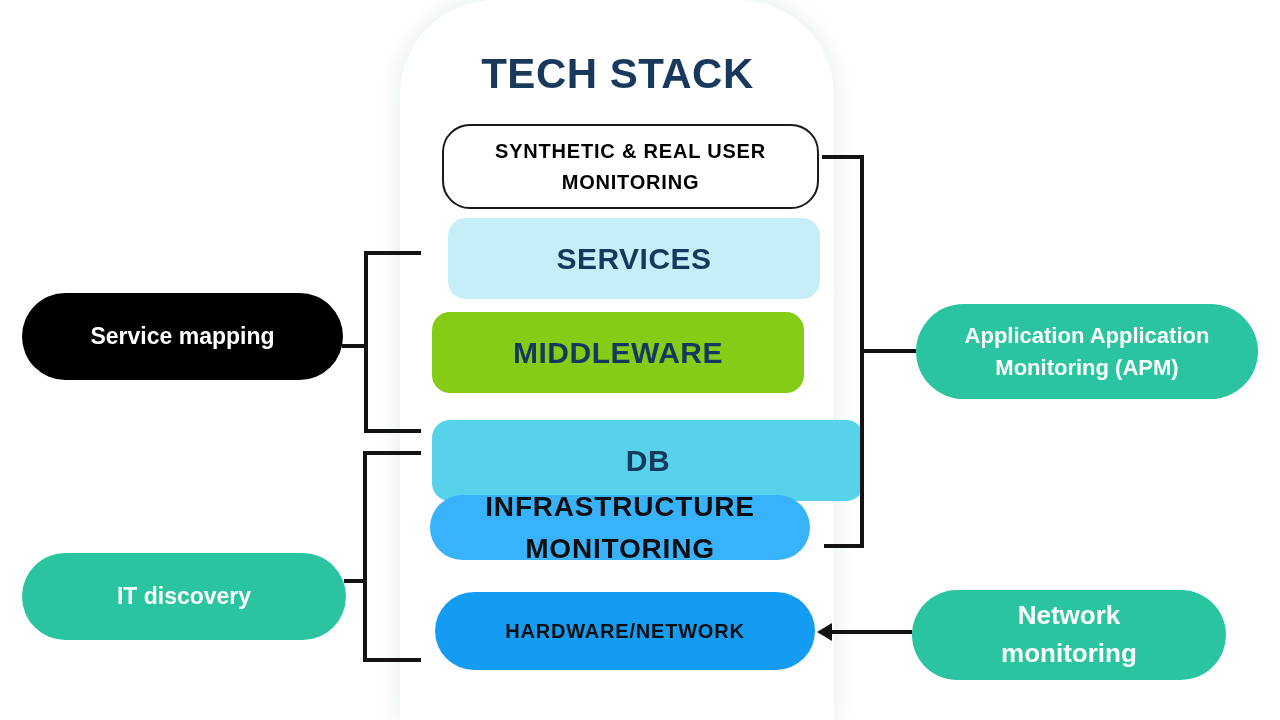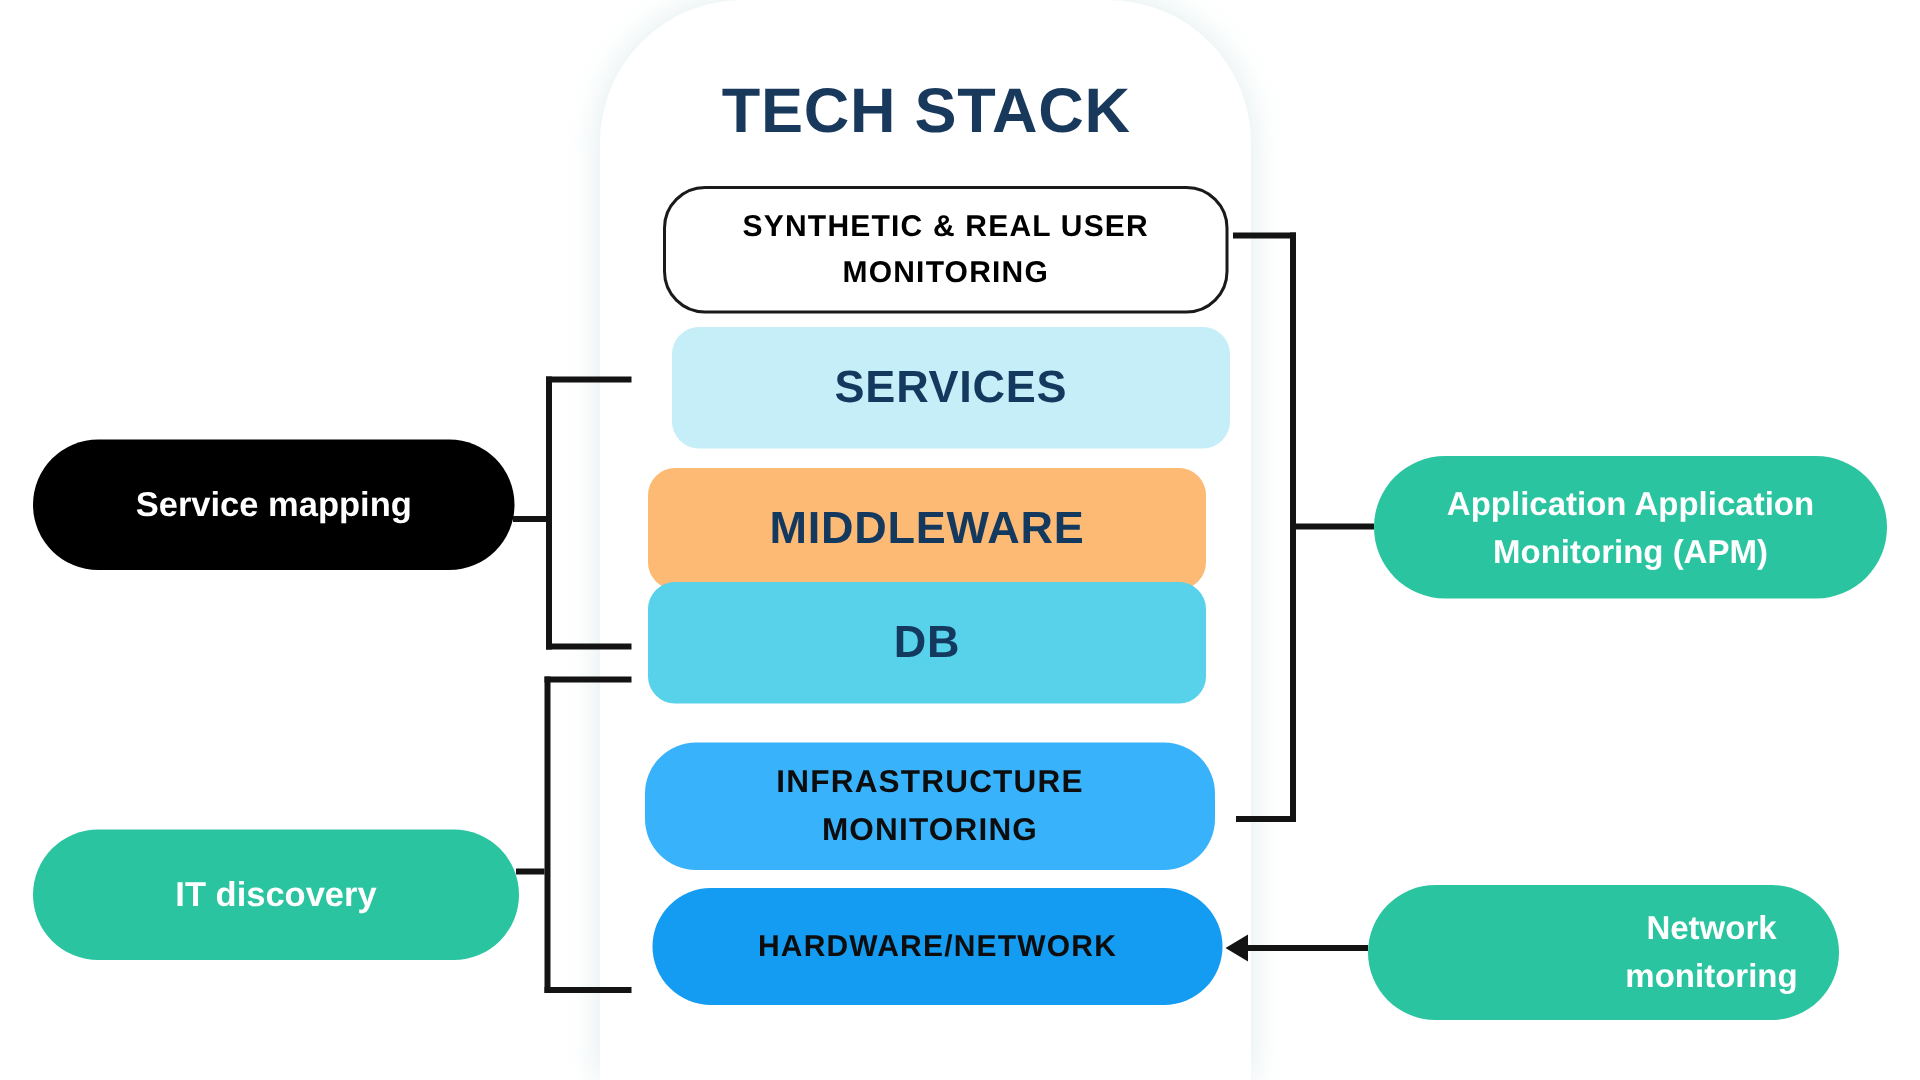--- a/index.html
+++ b/index.html
@@ -38,42 +38,42 @@
   }
   .layer-label { display: block; }
   .l0 { left: 430px; top: 124px; width: 377px; height: 85px;
         border-radius: 28px; border: 2px solid #1a1a1a;
         font-size: 20px; letter-spacing: 0.8px; line-height: 1.55; }
   .l0 .layer-label { max-width: 320px; }
   .l1 { left: 448px; top: 218px; width: 372px; height: 81px;
         border-radius: 18px; font-size: 30px; letter-spacing: 0.5px; }
   .l2 { left: 432px; top: 312px; width: 372px; height: 81px;
         border-radius: 18px; font-size: 30px; letter-spacing: 0.5px; }
-  .l3 { left: 432px; top: 388px; width: 372px; height: 81px;
+  .l3 { left: 432px; top: 420px; width: 432px; height: 81px;
         border-radius: 18px; font-size: 30px; letter-spacing: 0.5px; }
-  .l4 { left: 430px; top: 495px; width: 380px; height: 85px;
-        border-radius: 34px; font-size: 21px; letter-spacing: 0.8px; line-height: 1.5; }
+  .l4 { left: 430px; top: 495px; width: 380px; height: 65px;
+        border-radius: 34px; font-size: 28px; letter-spacing: 0.8px; line-height: 1.5; }
   .l4 .layer-label { max-width: 310px; }
   .l5 { left: 435px; top: 592px; width: 380px; height: 78px;
         border-radius: 39px; font-size: 20px; letter-spacing: 0.8px; }
   .pill {
     position: absolute;
     display: flex;
     align-items: center;
     justify-content: center;
     text-align: center;
     font-weight: 700;
     border-radius: 60px;
     line-height: 1.45;
   }
   .p-service-mapping { left: 22px;  top: 293px; width: 321px; height: 87px; font-size: 23px; }
   .p-it-discovery    { left: 22px;  top: 553px; width: 324px; height: 87px; font-size: 23px; }
   .p-apm             { left: 916px; top: 304px; width: 342px; height: 95px; font-size: 22px; }
   .p-apm .pill-label { max-width: 280px; }
-  .p-network         { left: 912px; top: 590px; width: 314px; height: 90px; font-size: 22px; justify-content: flex-end; }
+  .p-network         { left: 912px; top: 590px; width: 314px; height: 90px; font-size: 26px; }
   .p-network .pill-label { max-width: 170px; }
   .cline { position: absolute; background: #131313; }
   
   .la-v    { left: 364px; top: 251px; width: 4px;  height: 182px; }
   .la-top  { left: 364px; top: 251px; width: 57px; height: 4px; }
   .la-bot  { left: 364px; top: 429px; width: 57px; height: 4px; }
   .la-conn { left: 342px; top: 344px; width: 22px; height: 4px; }
   
   .lb-v    { left: 363px; top: 451px; width: 4px;  height: 211px; }
   .lb-top  { left: 363px; top: 451px; width: 58px; height: 4px; }
@@ -103,21 +103,21 @@
   <div class="bg-panel"></div>
 
   <h1 class="title" style="color: rgb(25, 57, 92);">TECH STACK</h1>
 
   <div class="layer l0" style="background-color: rgb(255, 255, 255); color: #000000; margin-left: 12px;">
     <span class="layer-label">SYNTHETIC &amp; REAL USER MONITORING</span>
   </div>
   <div class="layer l1" style="background-color: rgb(197, 238, 248); color: rgb(20, 57, 94);">
     <span class="layer-label">SERVICES</span>
   </div>
-  <div class="layer l2" style="background-color: #fdba74; color: rgb(20, 57, 94);">
+  <div class="layer l2" style="background-color: #84cc16; color: rgb(20, 57, 94);">
     <span class="layer-label">MIDDLEWARE</span>
   </div>
   <div class="layer l3" style="background-color: rgb(87, 210, 234); color: rgb(20, 57, 94);">
     <span class="layer-label">DB</span>
   </div>
   <div class="layer l4" style="background-color: rgb(56, 178, 251); color: rgb(13, 13, 13);">
     <span class="layer-label">INFRASTRUCTURE MONITORING</span>
   </div>
   <div class="layer l5" style="background-color: rgb(20, 155, 242); color: rgb(13, 13, 13);">
     <span class="layer-label">HARDWARE/NETWORK</span>

